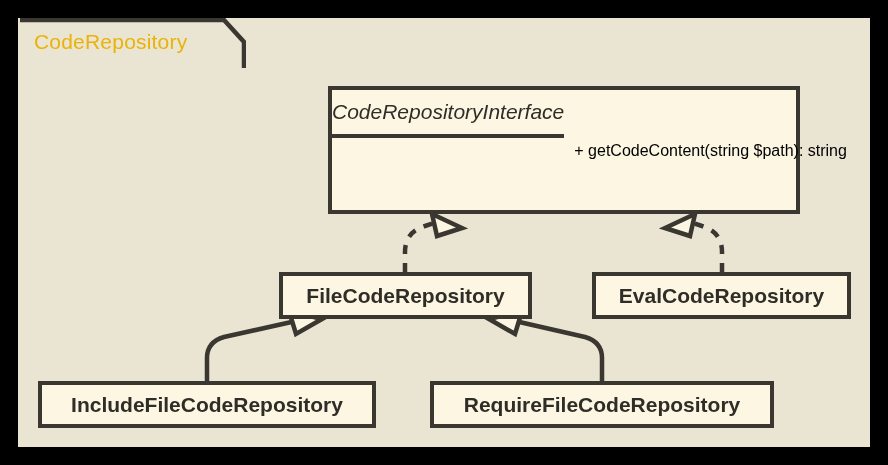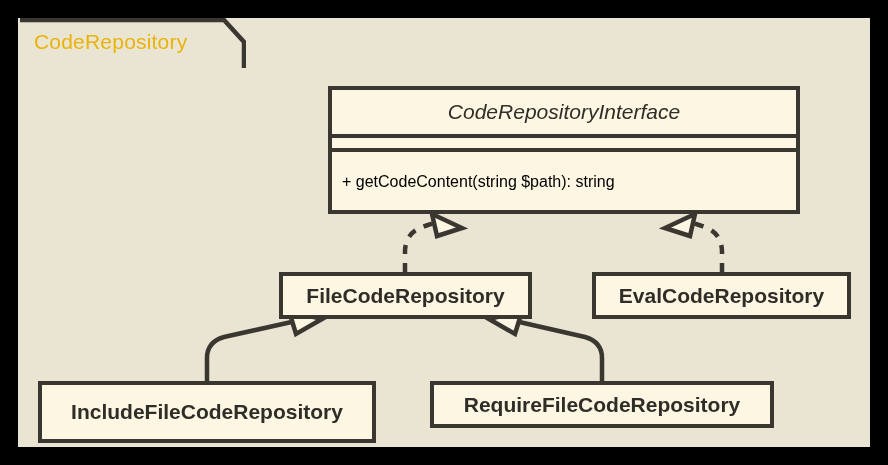--- a/index.html
+++ b/index.html
@@ -72,21 +72,21 @@
   }
 
   
   #iface {
     left: 328px;
     top: 86px;
     width: 472px;
     height: 128px;
     padding: 0;
     display: flex;
-    flex-direction: column;
+    flex-direction: row;
   }
   #iface-title-row {
     height: 44px;
     display: flex;
     align-items: center;
     justify-content: center;
     border-bottom: 4px solid #393730;
   }
   #iface-title {
     font-size: 21px;
@@ -118,21 +118,21 @@
     align-items: center;
     justify-content: center;
   }
   .cls .node-title {
     font-size: 21px;
     font-weight: bold;
   }
 
   #cls-file      { left: 279px; top: 272px; width: 253px; height: 47px; }
   #cls-eval      { left: 592px; top: 272px; width: 259px; height: 47px; }
-  #cls-include   { left:  38px; top: 381px; width: 338px; height: 62px; }
+  #cls-include   { left:  38px; top: 381px; width: 338px; height: 47px; }
   #cls-require   { left: 430px; top: 381px; width: 344px; height: 47px; }
 
   
   #connectors {
     position: absolute;
     left: 0;
     top: 0;
     width: 888px;
     height: 465px;
     pointer-events: none;

